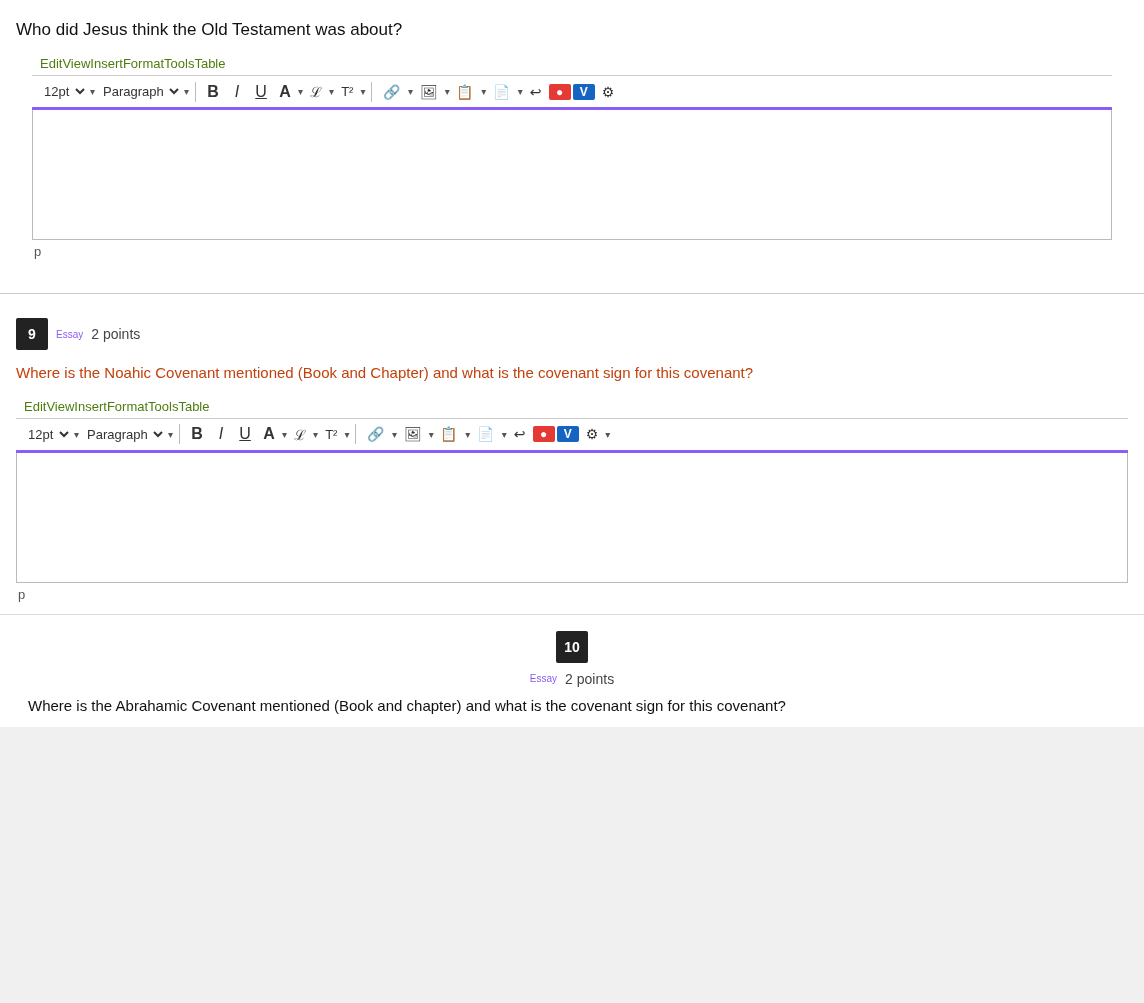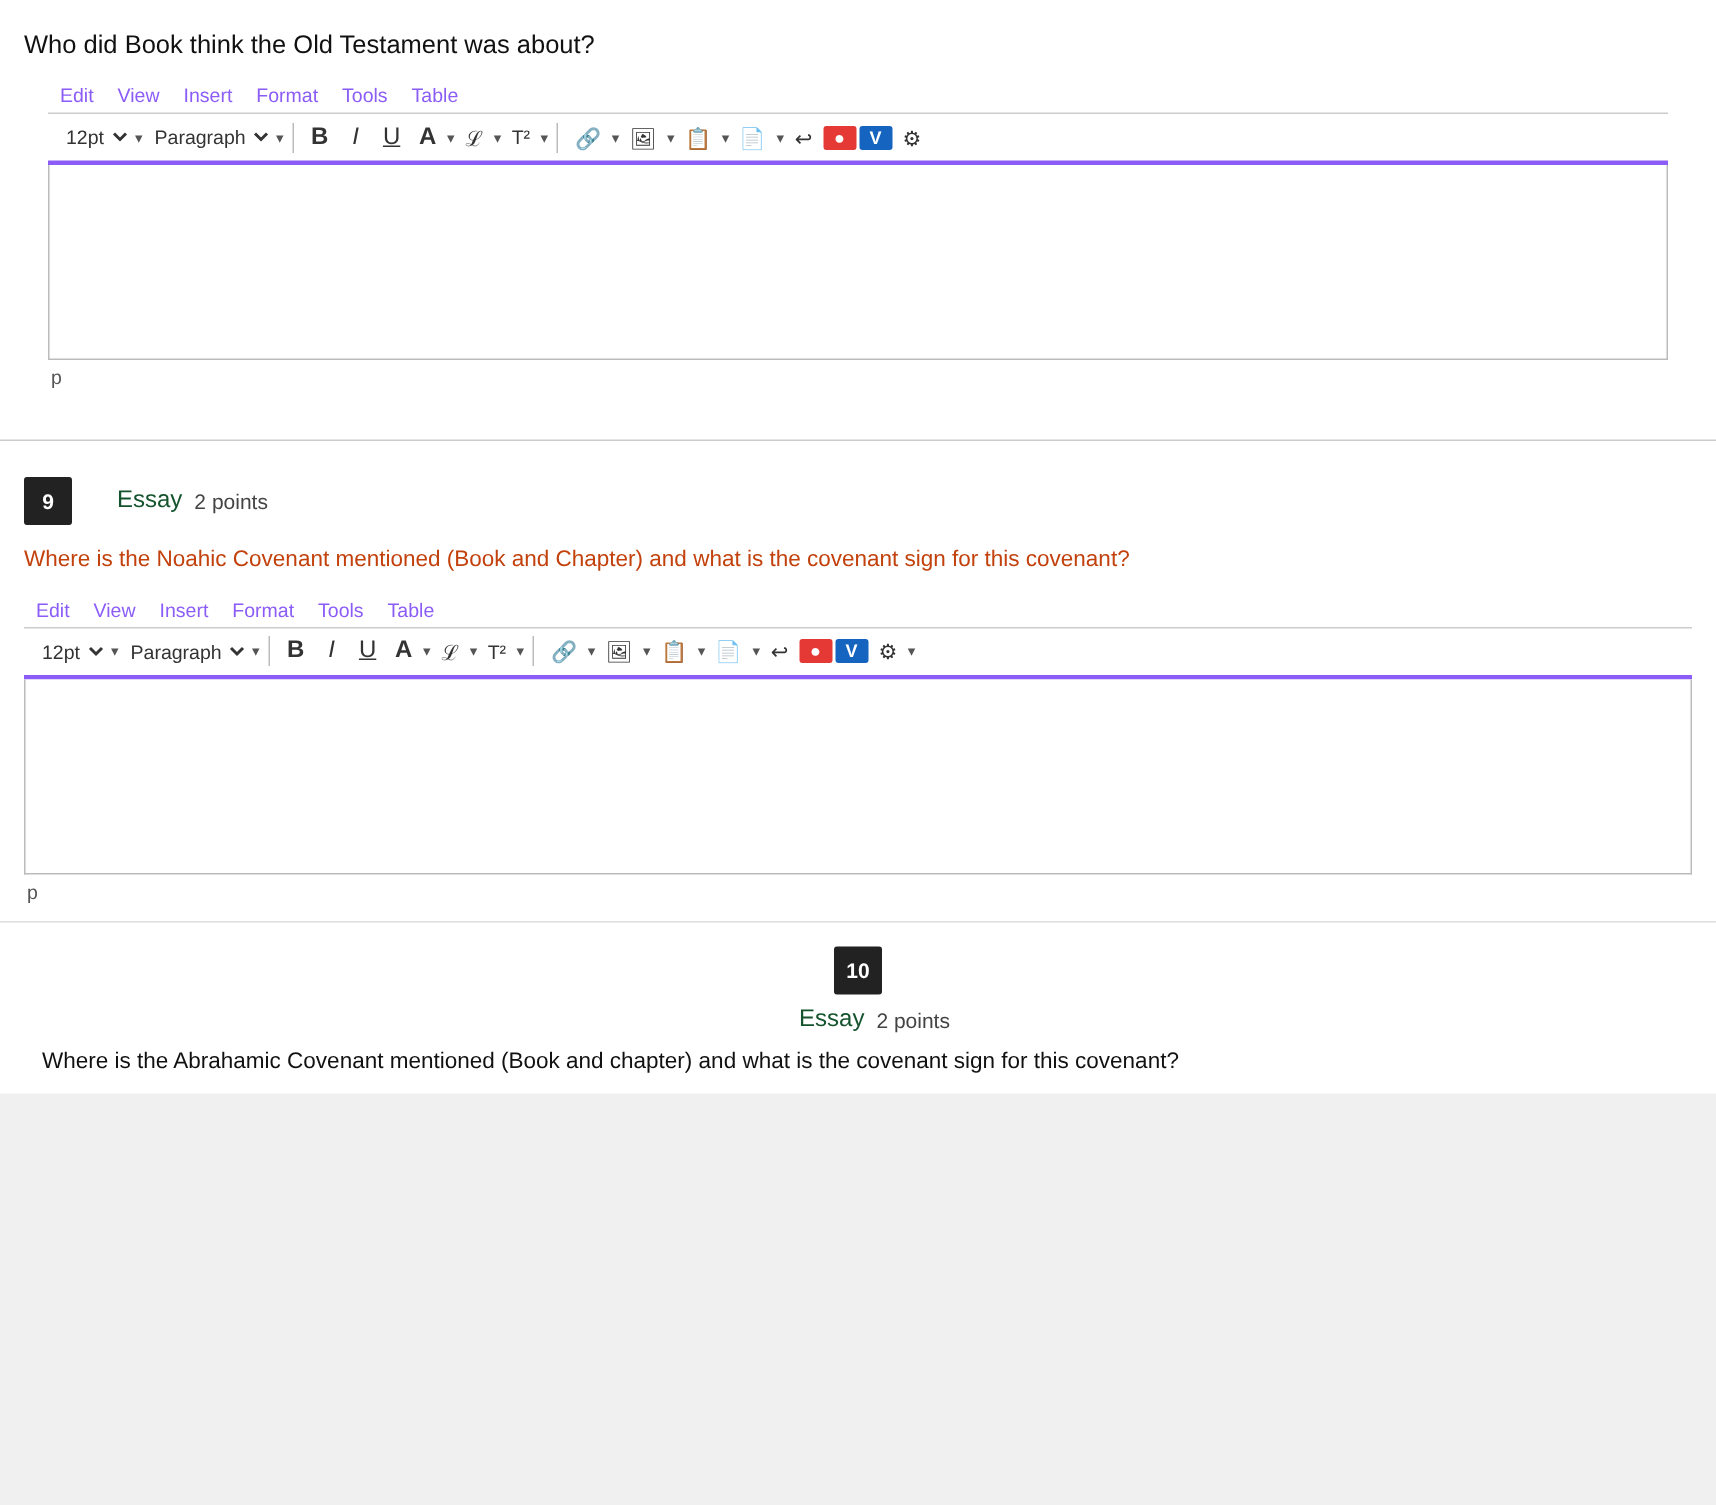--- a/index.html
+++ b/index.html
@@ -49,23 +49,22 @@
 
     .question-meta {
       display: flex;
       align-items: center;
       gap: 8px;
       font-size: 14px;
       color: #444;
     }
 
     .question-type {
-      font-size: 16px;
-      color: #14532d;
-      margin-left: 22px;
+      font-size: 10px;
+      color: #8b5cf6;
     }
 
     .question-points {
       font-size: 14px;
       color: #444;
     }
 
     .question-text {
       font-size: 15px;
       color: #c2410c;
@@ -75,24 +74,23 @@
 
     
     .editor-container {
       border: none;
       margin: 0 16px;
     }
 
     .editor-menubar {
       display: flex;
       align-items: center;
-      gap: 16px;
       padding: 4px 8px;
       font-size: 13px;
-      color: #8b5cf6;
+      color: #4d7c0f;
     }
 
     .editor-menubar span {
       cursor: pointer;
     }
 
     .editor-toolbar {
       display: flex;
       align-items: center;
       padding: 4px 6px;
@@ -230,21 +228,21 @@
       padding: 4px 16px 10px 28px;
       line-height: 1.5;
     }
   </style>
 </head>
 <body>
 
 <div class="page-container">
 
   <div class="top-question">
-    <div class="top-question-text">Who did Book think the Old Testament was about?</div>
+    <div class="top-question-text">Who did Jesus think the Old Testament was about?</div>
 
     <div class="editor-container">
 
       <div class="editor-menubar">
         <span>Edit</span>
         <span>View</span>
         <span>Insert</span>
         <span>Format</span>
         <span>Tools</span>
         <span>Table</span>

